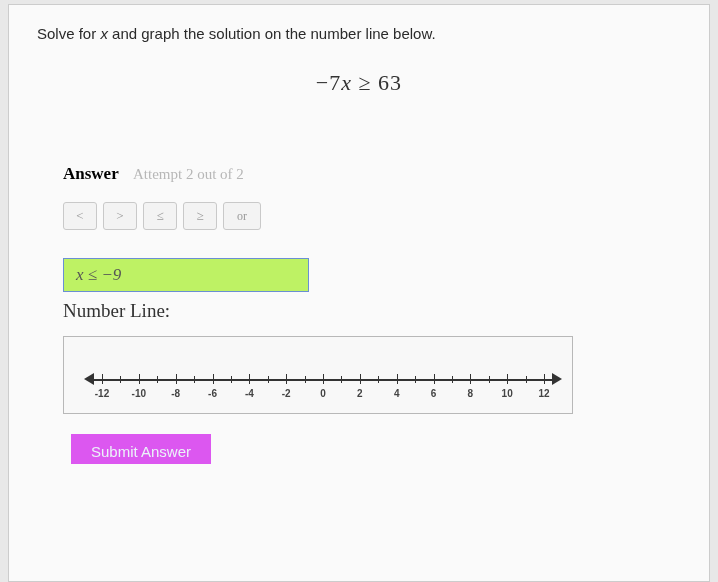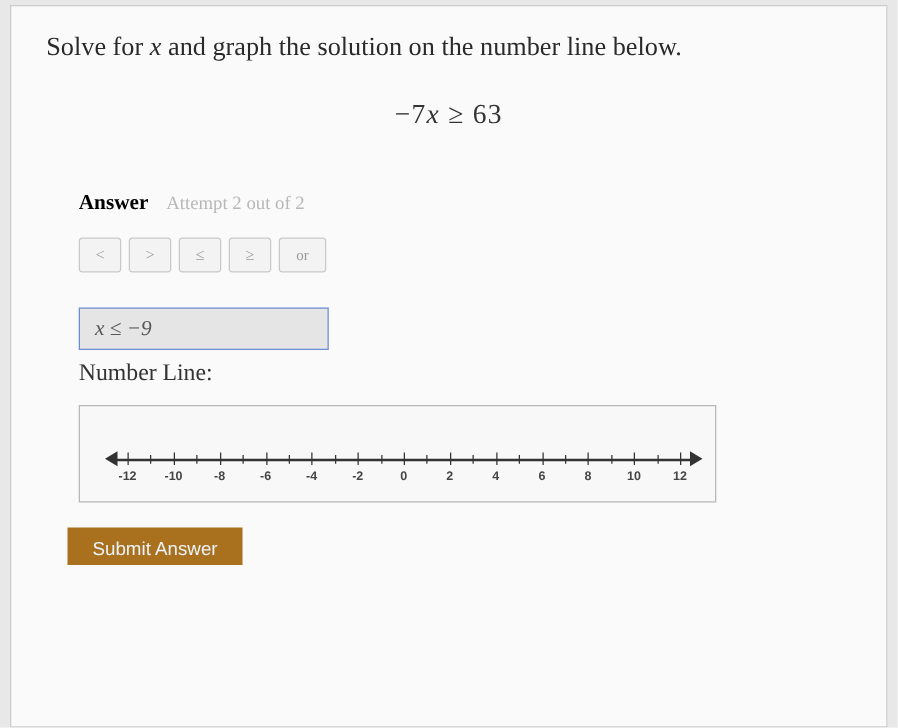--- a/index.html
+++ b/index.html
@@ -14,31 +14,31 @@
   }
   .card {
     background: #fafafa;
     border: 1px solid #ccc;
     margin: 4px 8px 0 8px;
     padding: 20px 28px 0 28px;
     height: 578px;
     position: relative;
   }
   .question {
-    font-size: 21px;
+    font-size: 15px;
     color: #2a2a2a;
     margin-bottom: 28px;
-    font-family: Liberation Serif, serif;
+    font-family: Liberation Sans, sans-serif;
   }
   .question .var { font-style: italic; }
   .inequality {
     text-align: center;
     font-size: 22px;
     font-family: 'Times New Roman', serif;
-    margin-bottom: 48px;
+    margin-bottom: 68px;
     letter-spacing: 1px;
   }
   .inequality .var { font-style: italic; }
   .answer-header {
     margin-left: 26px;
     font-size: 17px;
     margin-bottom: 18px;
   }
   .answer-header .bold { font-weight: bold; color: #000000; text-align: right; }
   .answer-header .attempt { color: #b7b7b7; margin-left: 10px; font-size: 15px; }
@@ -69,23 +69,23 @@
     align-items: center;
     gap: 14px;
     margin-bottom: 8px;
   }
   .notation-label {
     font-size: 19px;
     color: #333;
   }
   .notation-input {
     border: 1.5px solid #6a8fd4;
-    background: #e5e5e5;
+    background: #bef264;
     padding: 6px 12px;
-    width: 200px;
+    width: 246px;
     height: 34px;
     font-family: 'Times New Roman', serif;
     font-size: 17px;
     font-style: italic;
     color: #555;
     display: flex;
     align-items: center;
   }
   .cursor-arrow {
     position: absolute;
@@ -154,23 +154,23 @@
   .tick-label {
     position: absolute;
     top: 14px;
     font-size: 10px;
     color: #444;
     font-family: Arial, sans-serif;
     transform: translateX(-50%);
     white-space: nowrap;
   }
   .submit-btn {
-    margin-left: 17px;
+    margin-left: 34px;
     margin-top: 20px;
-    background: #a16207;
+    background: #d946ef;
     color: #eaf2f9;
     border: none;
     padding: 9px 20px 4px 20px;
     font-size: 15px;
     font-family: Arial, sans-serif;
     cursor: pointer;
     opacity: 0.9;
   }
 </style>
 </head>

